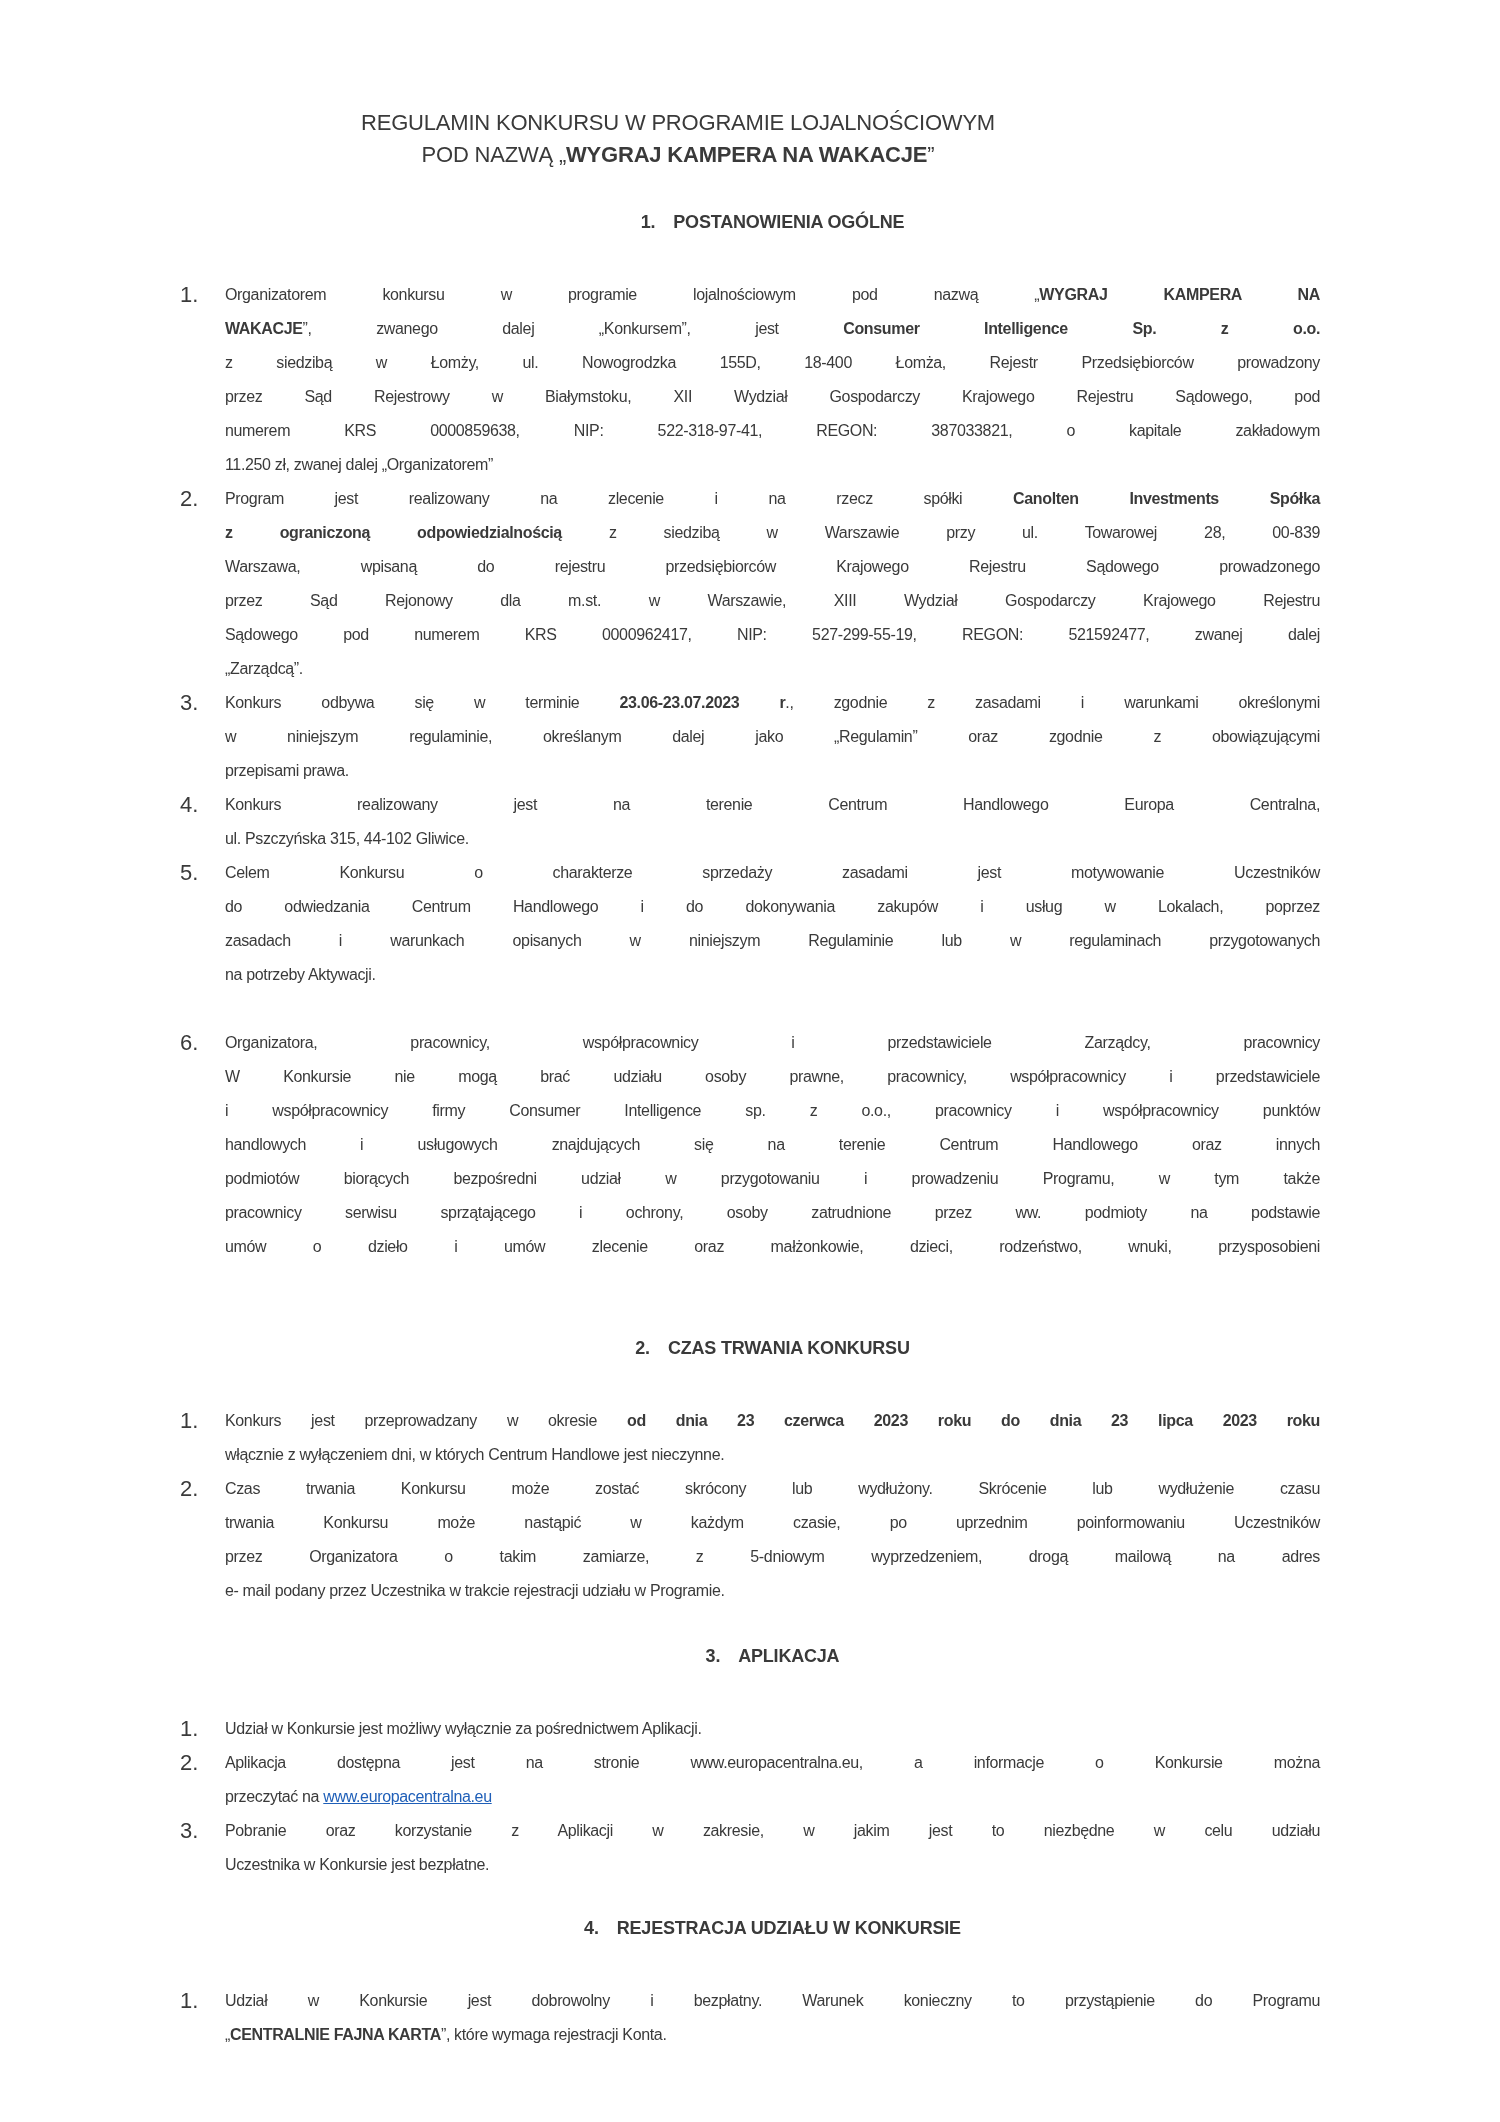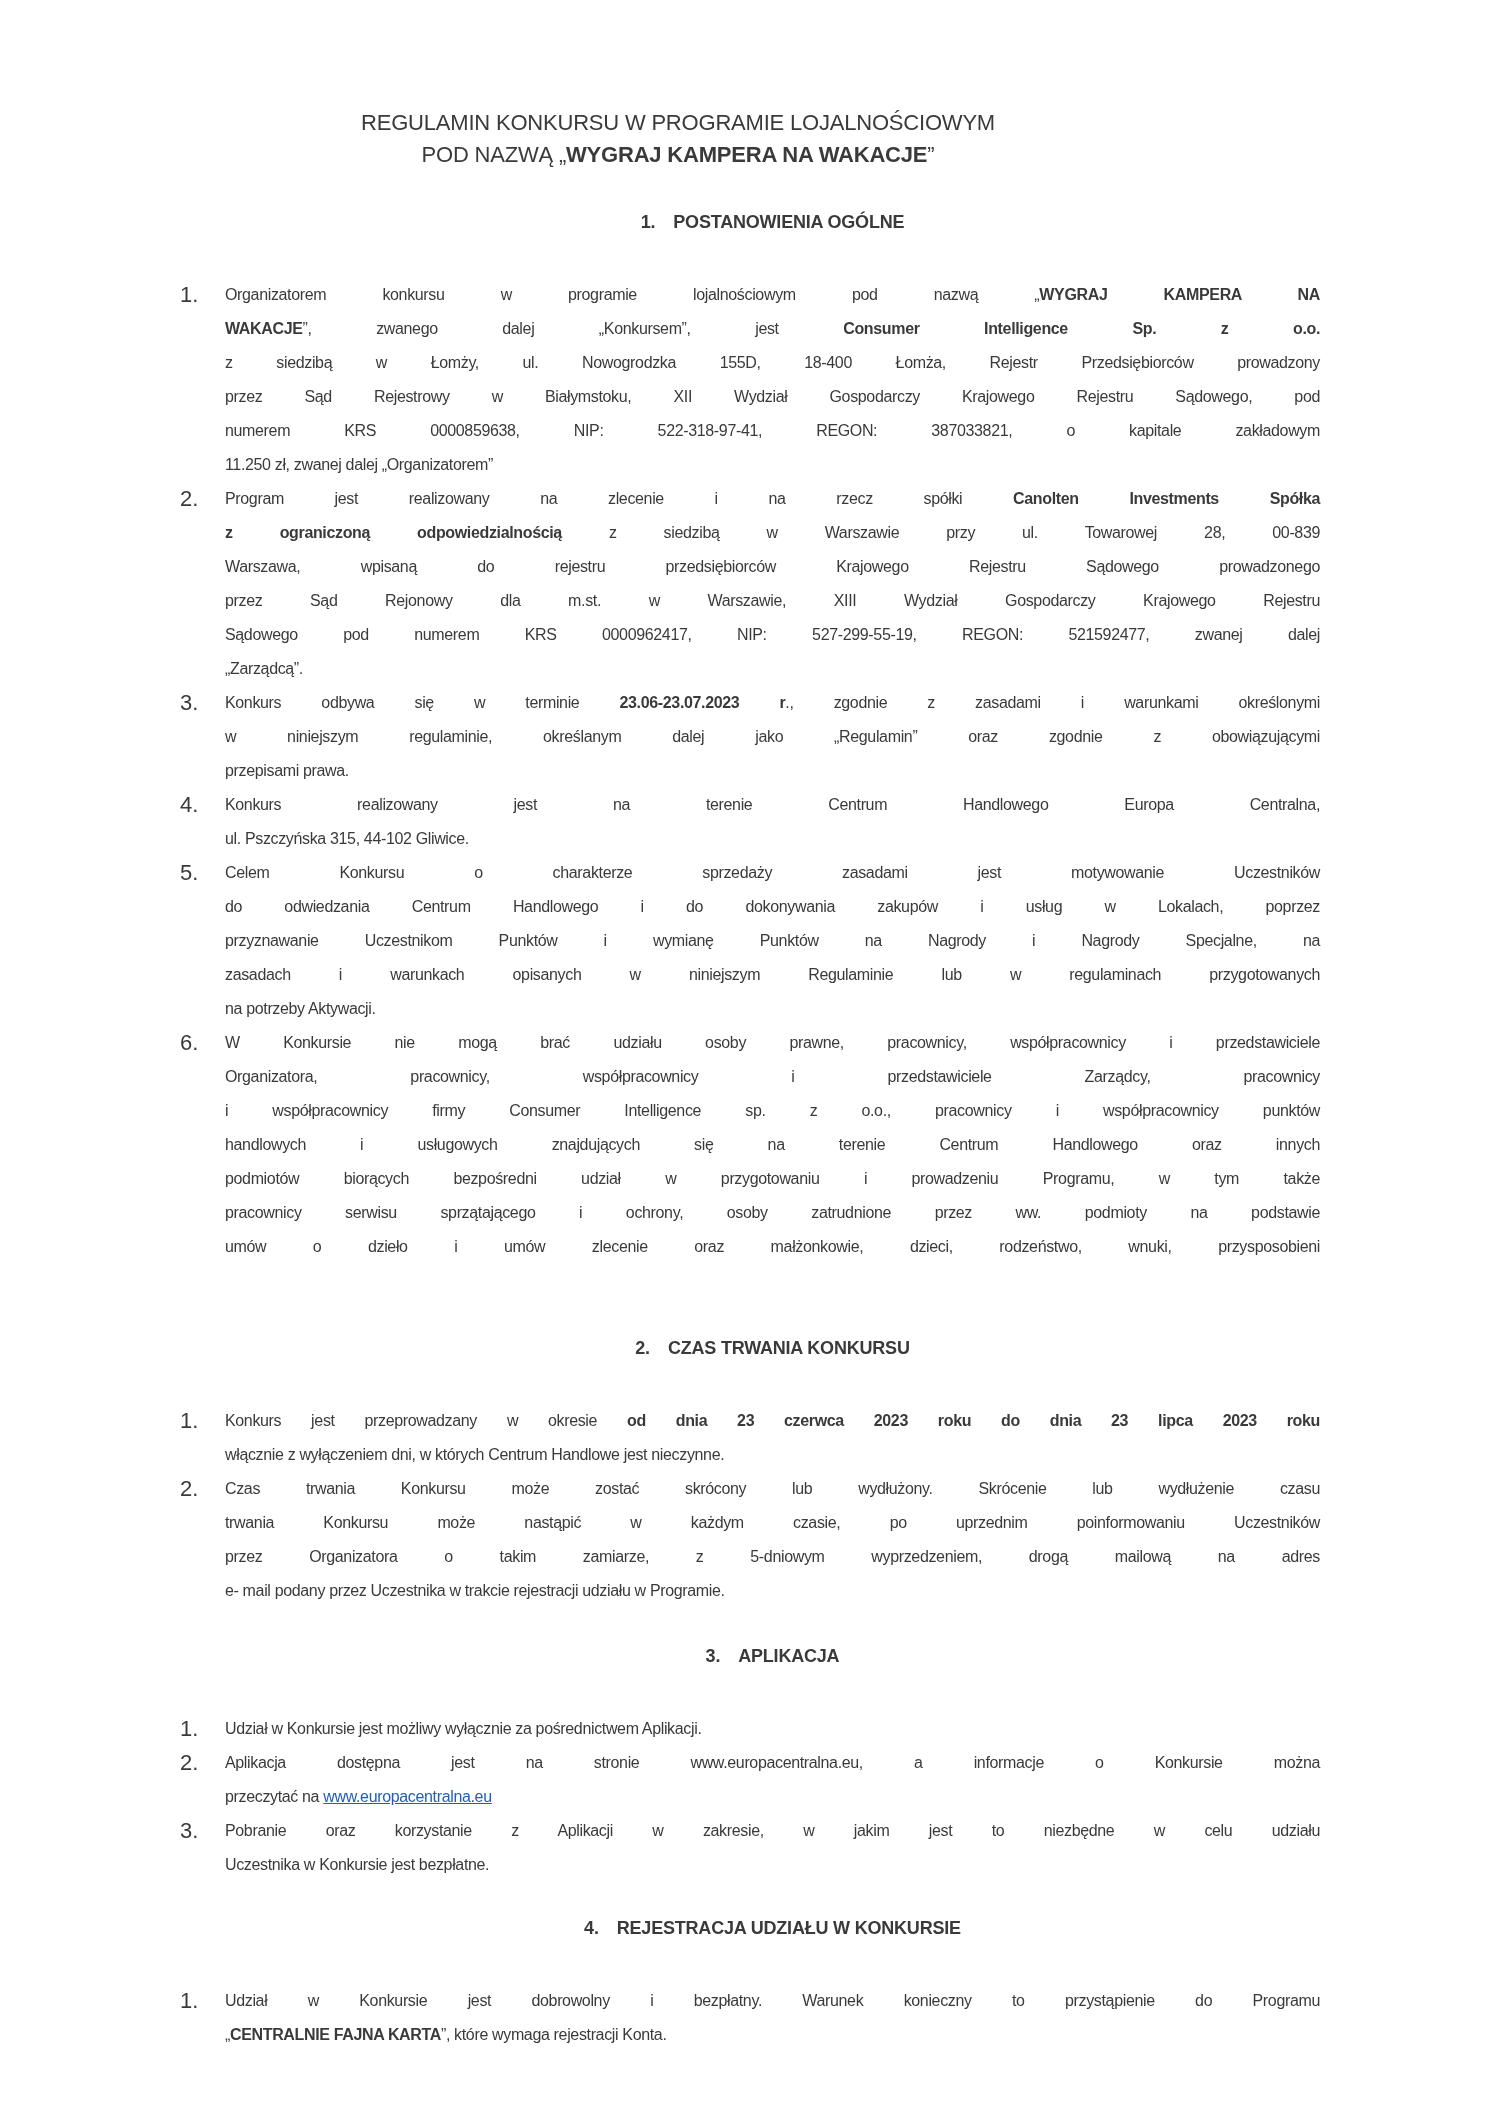--- a/index.html
+++ b/index.html
@@ -71,30 +71,29 @@
         <div class="body">
           <span class="line j"><span>Konkurs realizowany jest na terenie Centrum Handlowego Europa Centralna,</span></span>
           <span class="line"><span>ul. Pszczyńska 315, 44-102 Gliwice.</span></span>
         </div>
       </div>
       <div class="item" style="top: 856px;">
         <div class="num">5.</div>
         <div class="body">
           <span class="line j"><span>Celem Konkursu o charakterze sprzedaży zasadami jest motywowanie Uczestników</span></span>
           <span class="line j"><span>do odwiedzania Centrum Handlowego i do dokonywania zakupów i usług w Lokalach, poprzez</span></span>
-          <span class="line j"><span>przyznawanie Uczestnikom Punktów i wymianę Punktów na Nagrody i Nagrody Specjalne, na</span></span>
           <span class="line j"><span>zasadach i warunkach opisanych w niniejszym Regulaminie lub w regulaminach przygotowanych</span></span>
           <span class="line"><span>na potrzeby Aktywacji.</span></span>
         </div>
       </div>
       <div class="item" style="top: 1026px;">
         <div class="num">6.</div>
         <div class="body">
+          <span class="line j"><span>Organizatora, pracownicy, współpracownicy i przedstawiciele Zarządcy, pracownicy</span></span>
           <span class="line j"><span>W Konkursie nie mogą brać udziału osoby prawne, pracownicy, współpracownicy i przedstawiciele</span></span>
-          <span class="line j"><span>Organizatora, pracownicy, współpracownicy i przedstawiciele Zarządcy, pracownicy</span></span>
           <span class="line j"><span>i współpracownicy  firmy  Consumer Intelligence sp. z o.o., pracownicy i współpracownicy punktów</span></span>
           <span class="line j"><span>handlowych i usługowych znajdujących się na terenie Centrum Handlowego oraz innych</span></span>
           <span class="line j"><span>podmiotów biorących bezpośredni udział w przygotowaniu i prowadzeniu Programu, w tym także</span></span>
           <span class="line j"><span>pracownicy serwisu sprzątającego i ochrony, osoby zatrudnione przez ww. podmioty na podstawie</span></span>
           <span class="line j"><span>umów o dzieło i umów zlecenie oraz małżonkowie, dzieci, rodzeństwo, wnuki, przysposobieni</span></span>
         </div>
       </div>
       <div class="section-heading" style="top: 1338px;"><span class="num">2.</span><span>CZAS TRWANIA KONKURSU</span></div>
       <div class="item" style="top: 1404px;">
         <div class="num">1.</div>

